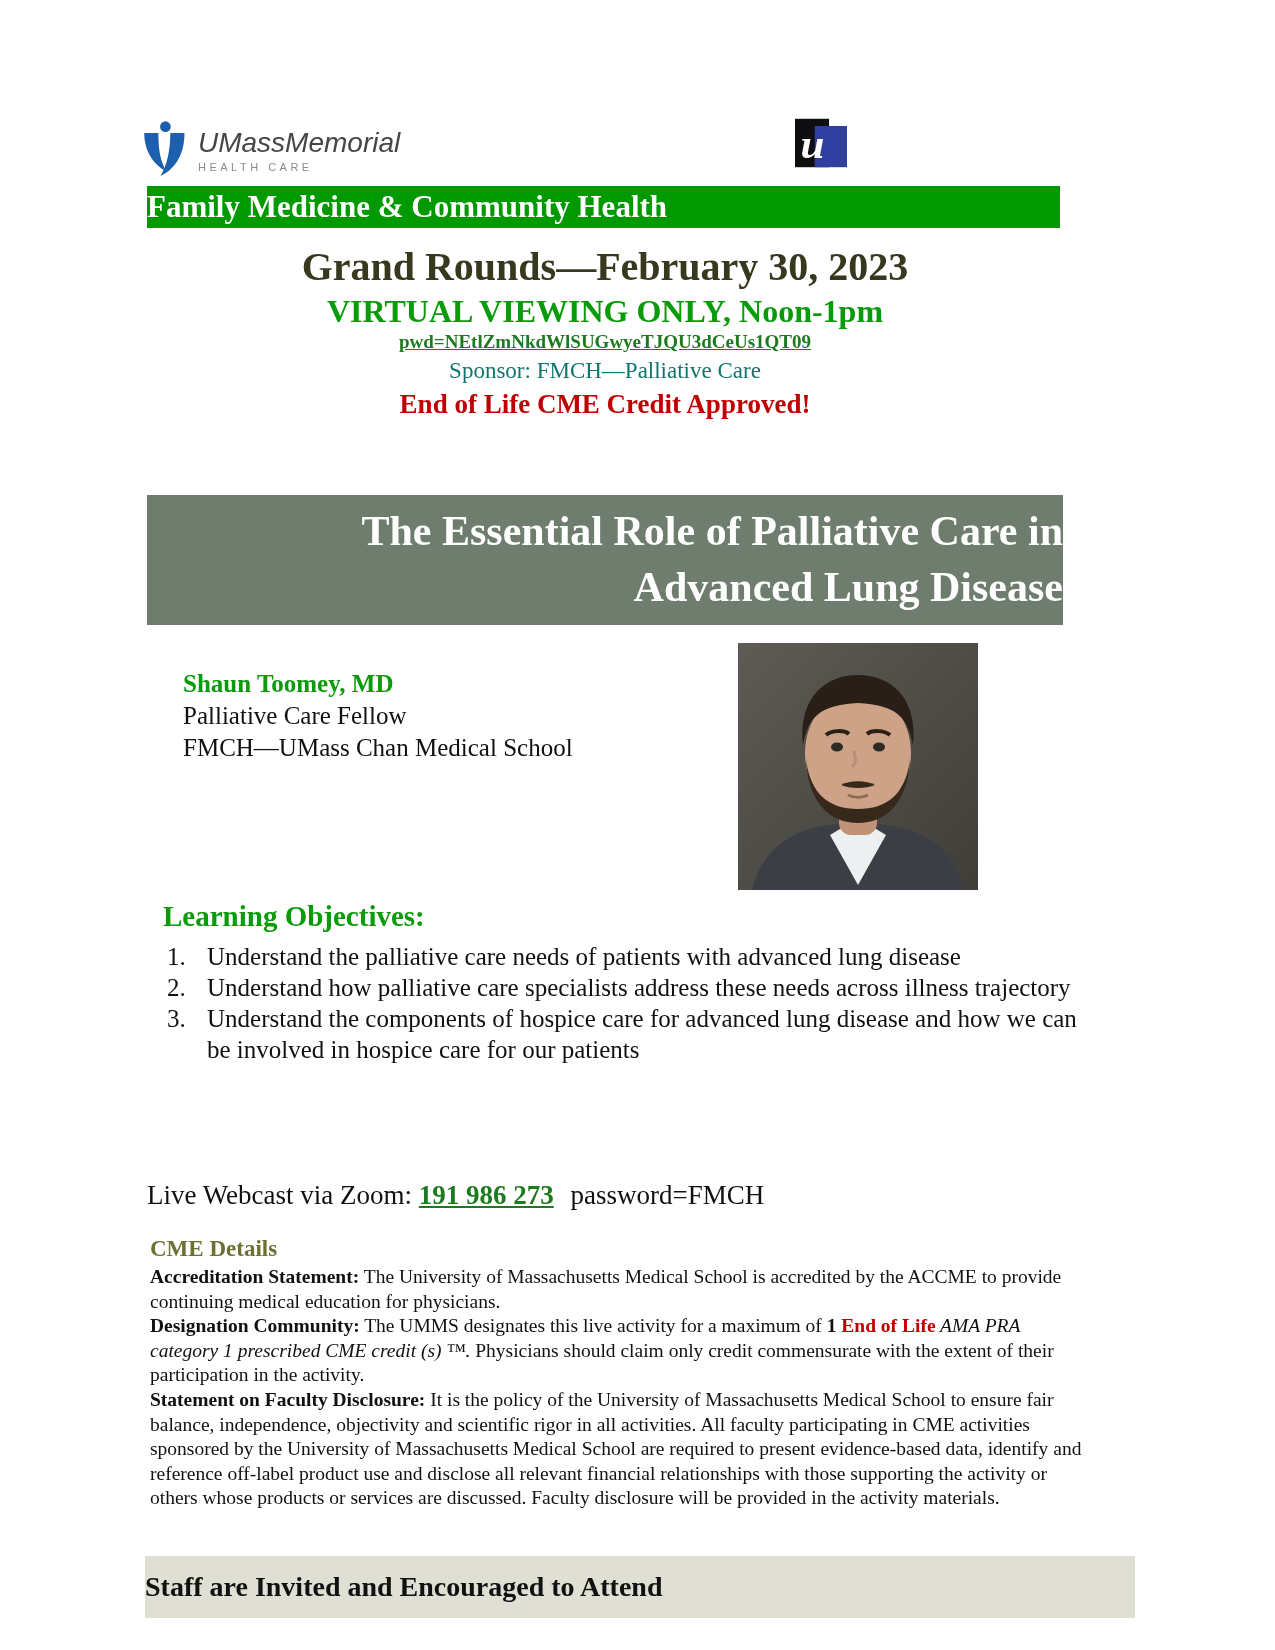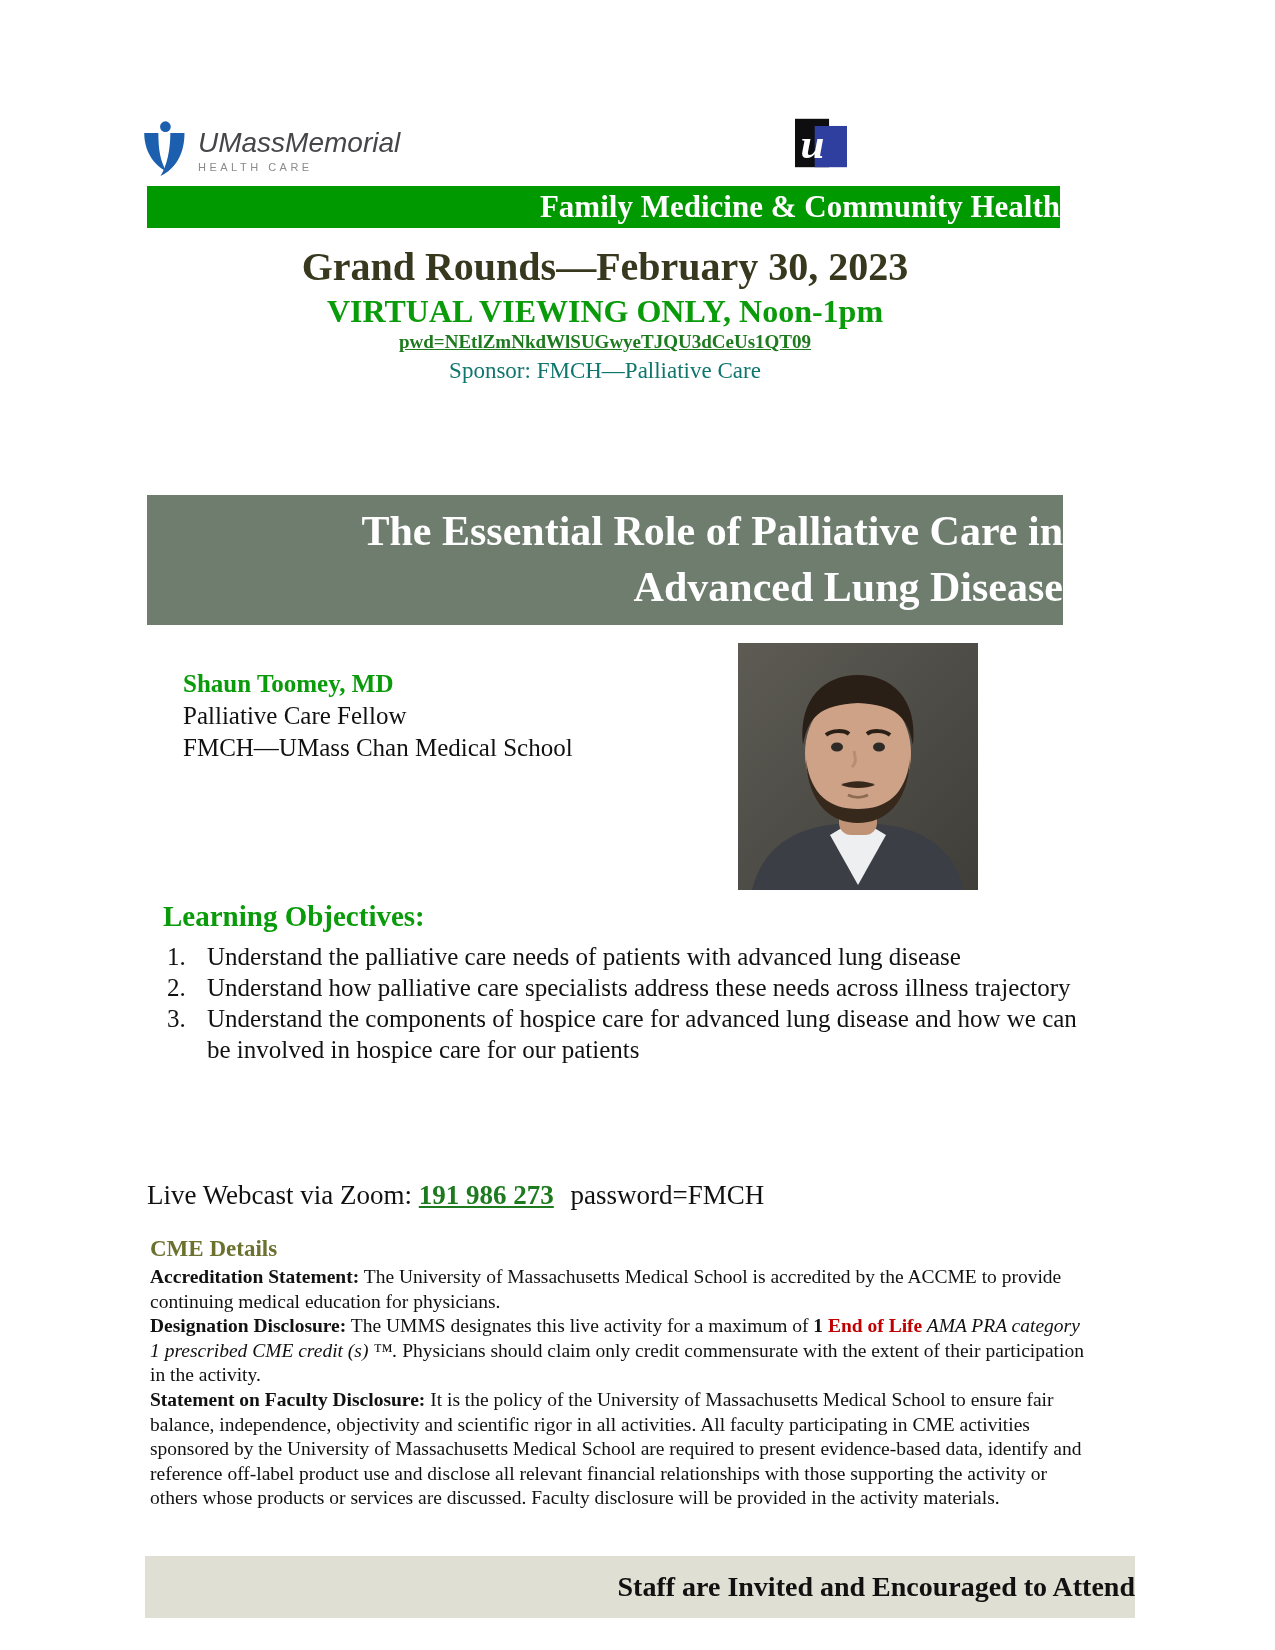--- a/index.html
+++ b/index.html
@@ -10,21 +10,21 @@
   .logo-left{position:absolute;left:140px;top:120px;display:flex;align-items:flex-start;gap:10px;}
   .logo-left .txt{padding-top:8px;}
   .umm-name{font-family:"Liberation Sans",sans-serif;font-style:italic;font-size:28px;color:#46464a;line-height:30px;}
   .umm-tag{font-family:"Liberation Sans",sans-serif;font-size:11px;letter-spacing:3.5px;color:#8b8b8b;margin-top:3px;}
   .logo-right{position:absolute;left:795px;top:118px;display:flex;align-items:center;gap:12px;}
   .umc-name{font-size:32px;font-weight:bold;color:#121212;line-height:32px;}
   .umc-tag{font-size:13px;font-weight:bold;letter-spacing:4px;color:#1d1d1d;margin-top:2px;}
 
   
   .band-green{position:absolute;left:147px;top:186px;width:913px;height:42px;background:#009900;
-              display:flex;align-items:center;justify-content:flex-end;
+              display:flex;align-items:center;justify-content:flex-start;
               color:#fff;font-weight:bold;font-size:31px;}
 
   
   .center-block{position:absolute;left:147px;top:242px;width:916px;text-align:center;}
   .gr-title{font-size:40px;font-weight:bold;color:#38381f;line-height:50px;}
   .virtual{font-size:32px;font-weight:bold;color:#0a9b0a;line-height:38px;}
   .zoomline{line-height:36px;margin-top:2px;}
   .zoom-label{font-size:33px;font-weight:bold;color:#0a9b0a;vertical-align:middle;}
   .zoom-link{font-size:19px;font-weight:bold;color:#1e7a1e;text-decoration:underline;vertical-align:middle;}
   .pwdline{font-size:19px;font-weight:bold;color:#1e7a1e;line-height:23px;}
@@ -57,21 +57,21 @@
   
   .cme{position:absolute;left:150px;top:1236px;width:942px;color:#111;}
   .cme-heading{font-size:23px;font-weight:bold;color:#6d7130;margin-bottom:3px;}
   .cme p{margin:0;font-size:19.5px;line-height:24.6px;}
   .cme b{font-weight:bold;}
   .red{color:#c00000;font-weight:bold;}
   .it{font-style:italic;}
 
   
   .footer-band{position:absolute;left:145px;top:1556px;width:990px;height:62px;background:#e0dfd3;
-               display:flex;align-items:center;justify-content:flex-end;
+               display:flex;align-items:center;justify-content:flex-start;
                font-size:28px;font-weight:bold;color:#111;}
 </style>
 </head>
 <body>
 
 <div class="page">
 
   <div class="logo-left">
     <span>
       <svg width="48" height="60" viewBox="0 0 34 42">
@@ -100,20 +100,21 @@
     <span>Family Medicine &amp; Community Health</span>
   </div>
 
   <div class="center-block">
     <div class="gr-title">Grand Rounds—February 30, 2023</div>
     <div class="virtual">VIRTUAL VIEWING ONLY, Noon-1pm</div>
     <div class="pwdline">
       <a href="#">pwd=NEtlZmNkdWlSUGwyeTJQU3dCeUs1QT09</a>
     </div>
     <div class="sponsor">Sponsor: FMCH—Palliative Care</div>
+    <div class="cme-approved">End of Life CME Credit Approved!</div>
   </div>
 
   <div class="band-title">
     <div>The Essential Role of Palliative Care in</div>
     <div>Advanced Lung Disease</div>
   </div>
 
   <div class="speaker-block">
     <div class="speaker-name">Shaun Toomey, MD</div>
     <div>Palliative Care Fellow</div>
@@ -163,21 +164,21 @@
 
   <div class="webcast">
     <span>Live Webcast via Zoom: </span>
     <a href="#" class="webcast-id">191 986 273</a>
     <span class="webcast-suffix">password=FMCH</span>
   </div>
 
   <div class="cme">
     <div class="cme-heading">CME Details</div>
     <p><b>Accreditation Statement:</b><span> The University of Massachusetts Medical School is accredited by the ACCME to provide continuing medical education for physicians.</span></p>
-    <p><b>Designation Disclosure:</b><span> The UMMS designates this live activity for a maximum of </span><b>1 </b><span class="red">End of Life</span><span class="it"> AMA PRA category 1 prescribed CME credit (s) ™. </span><span> Physicians should claim only credit commensurate with the extent of their participation in the activity.</span></p>
+    <p><b>Designation Community:</b><span> The UMMS designates this live activity for a maximum of </span><b>1 </b><span class="red">End of Life</span><span class="it"> AMA PRA category 1 prescribed CME credit (s) ™. </span><span> Physicians should claim only credit commensurate with the extent of their participation in the activity.</span></p>
     <p><b>Statement on Faculty Disclosure:</b><span>  It is the policy of the University of Massachusetts Medical School to ensure fair balance, independence, objectivity and scientific rigor in all activities. All faculty participating in CME activities sponsored by the University of Massachusetts Medical School are required to present evidence-based data, identify and reference off-label product use and disclose all relevant financial relationships with those supporting the activity or others whose products or services are discussed. Faculty disclosure will be provided in the activity materials.</span></p>
   </div>
 
   <div class="footer-band">
     <span>Staff are Invited and Encouraged to Attend</span>
   </div>
 
 </div>
 
 </body></html>

